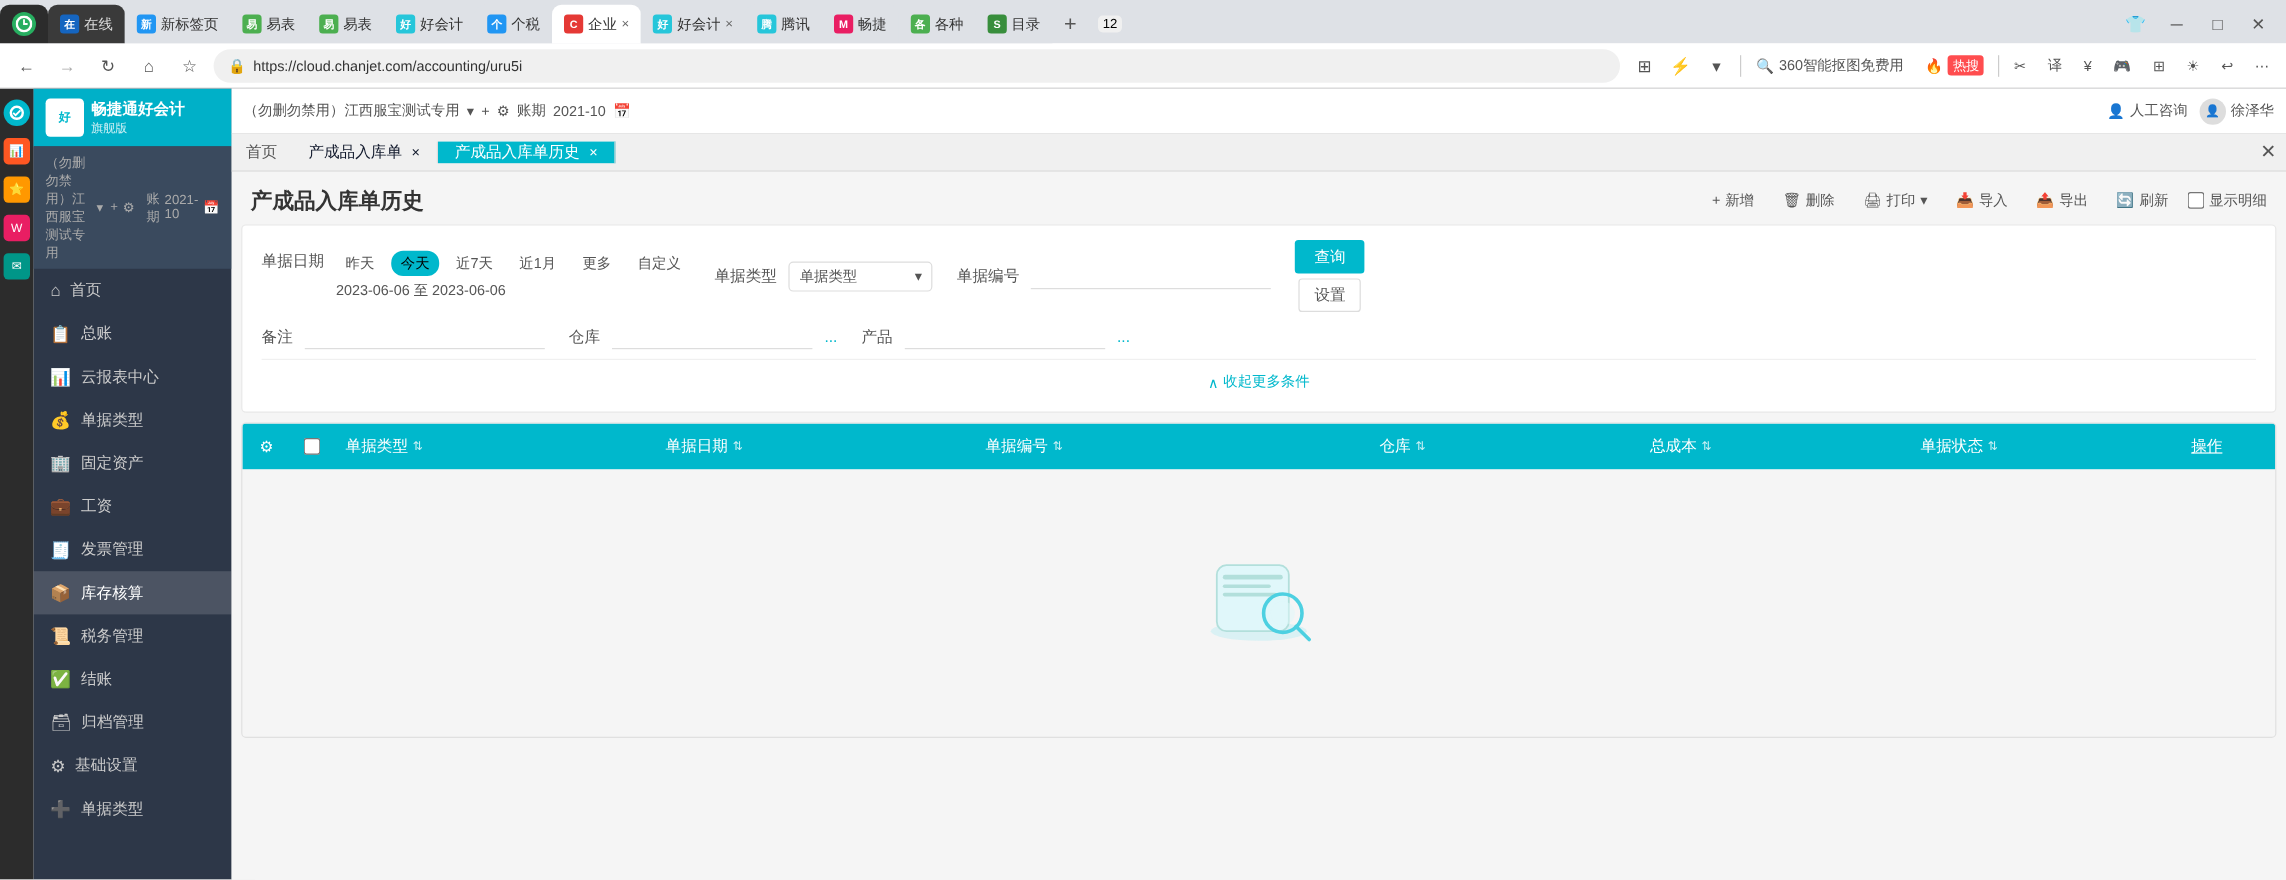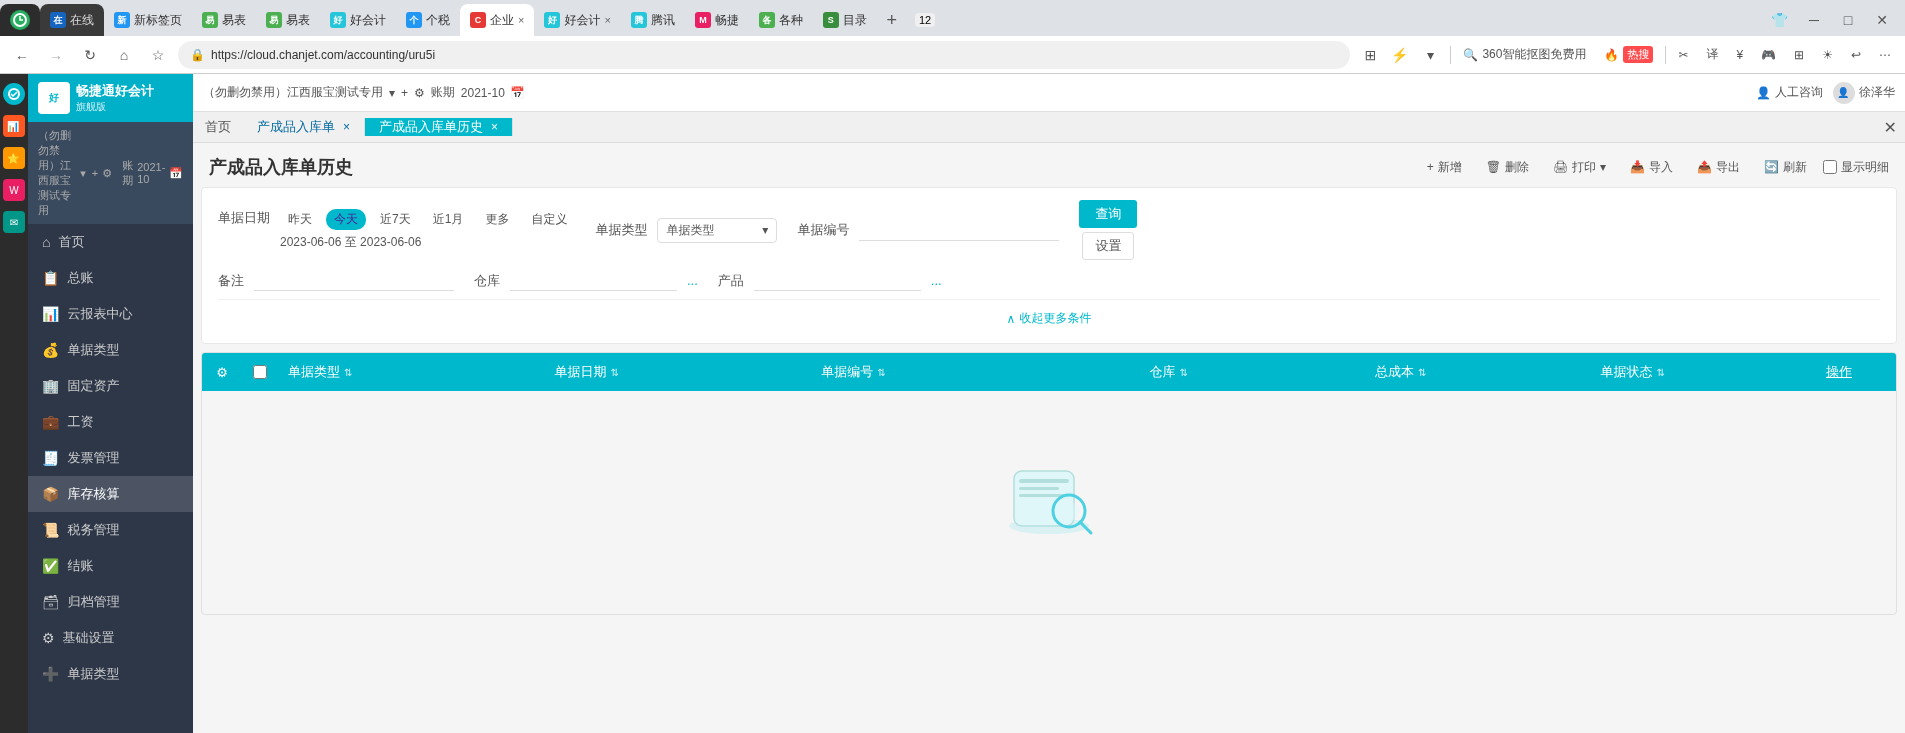--- a/index.html
+++ b/index.html
@@ -44,38 +44,38 @@
     .sidebar-item { display: flex; align-items: center; padding: 9px 14px; gap: 8px; cursor: pointer; font-size: 13px; color: #ccc; }
     .sidebar-item.active { background: rgba(255,255,255,0.15); color: #fff; }
     .sidebar-icon { font-size: 14px; }
 
     
     .main-content { flex: 1; display: flex; flex-direction: column; background: #f5f5f5; overflow: hidden; }
 
     
     .main-topbar { background: #fff; border-bottom: 1px solid #e0e0e0; display: flex; align-items: center; padding: 0 10px; height: 38px; gap: 10px; }
     .account-period { display: flex; align-items: center; gap: 6px; font-size: 12px; color: #555; }
-    .page-tab { display: flex; align-items: center; padding: 0 14px; font-size: 13px; color: #0369a1; cursor: pointer; border-right: 1px solid #ddd; gap: 4px; }
+    .page-tab { display: flex; align-items: center; padding: 0 14px; font-size: 13px; color: #0f172a; cursor: pointer; border-right: 1px solid #ddd; gap: 4px; }
     .page-tab.active { background: #00b8cc; color: #fff; }
     .page-tab-close { font-size: 12px; margin-left: 4px; }
 
     
     .page-body { flex: 1; overflow-y: auto; padding: 0; }
     .page-header { display: flex; align-items: center; justify-content: space-between; padding: 12px 16px 8px; }
     .page-title { font-size: 18px; color: #333; font-weight: bold; }
     .page-actions { display: flex; align-items: center; gap: 8px; }
     .action-btn { display: flex; align-items: center; gap: 4px; font-size: 12px; color: #555; cursor: pointer; padding: 3px 8px; border-radius: 3px; }
 
     
     .filter-area { background: #fff; margin: 0 8px 8px; border-radius: 4px; padding: 12px 16px; border: 1px solid #e8e8e8; }
     .filter-row { display: flex; align-items: center; gap: 20px; margin-bottom: 10px; }
     .filter-label { color: #555; font-size: 13px; white-space: nowrap; }
     .filter-dates { display: flex; align-items: center; gap: 6px; }
     .date-btn { padding: 2px 8px; font-size: 12px; color: #555; cursor: pointer; border-radius: 3px; }
-    .date-btn.active { background: #00b8cc; color: #4c1d95; border-radius: 10px; }
+    .date-btn.active { background: #00b8cc; color: #000000; border-radius: 10px; }
     .date-range { color: #555; font-size: 12px; }
     .filter-select { display: flex; align-items: center; gap: 4px; border: 1px solid #ddd; border-radius: 4px; padding: 3px 8px; background: #fff; font-size: 12px; color: #555; cursor: pointer; min-width: 120px; }
     .filter-input { border: none; border-bottom: 1px solid #ddd; padding: 3px 6px; font-size: 12px; color: #333; outline: none; min-width: 200px; }
     .filter-dots { color: #00b8cc; cursor: pointer; }
     .collapse-btn { color: #00b8cc; cursor: pointer; font-size: 12px; display: flex; align-items: center; gap: 4px; margin: 4px auto; width: fit-content; }
 
     
     .table-container { margin: 0 8px 8px; border-radius: 4px; overflow: hidden; border: 1px solid #e0e0e0; }
     .table-header { background: #00b8cc; display: flex; align-items: center; height: 38px; }
     .th-cell { display: flex; align-items: center; gap: 4px; padding: 0 10px; color: #fff; font-size: 13px; font-weight: normal; }

